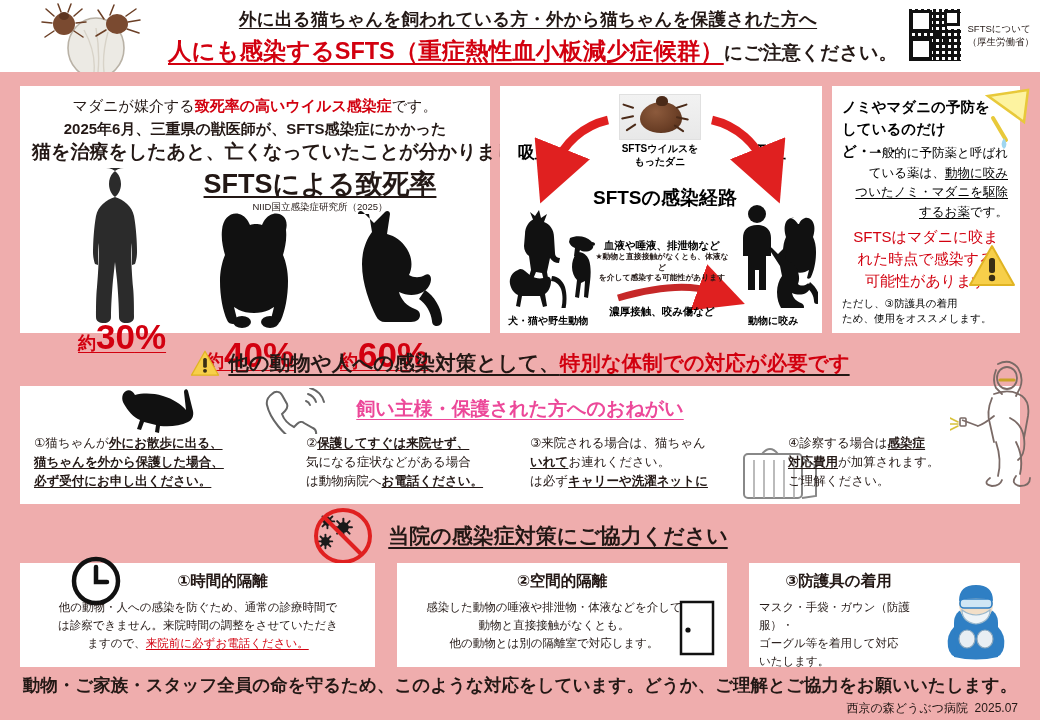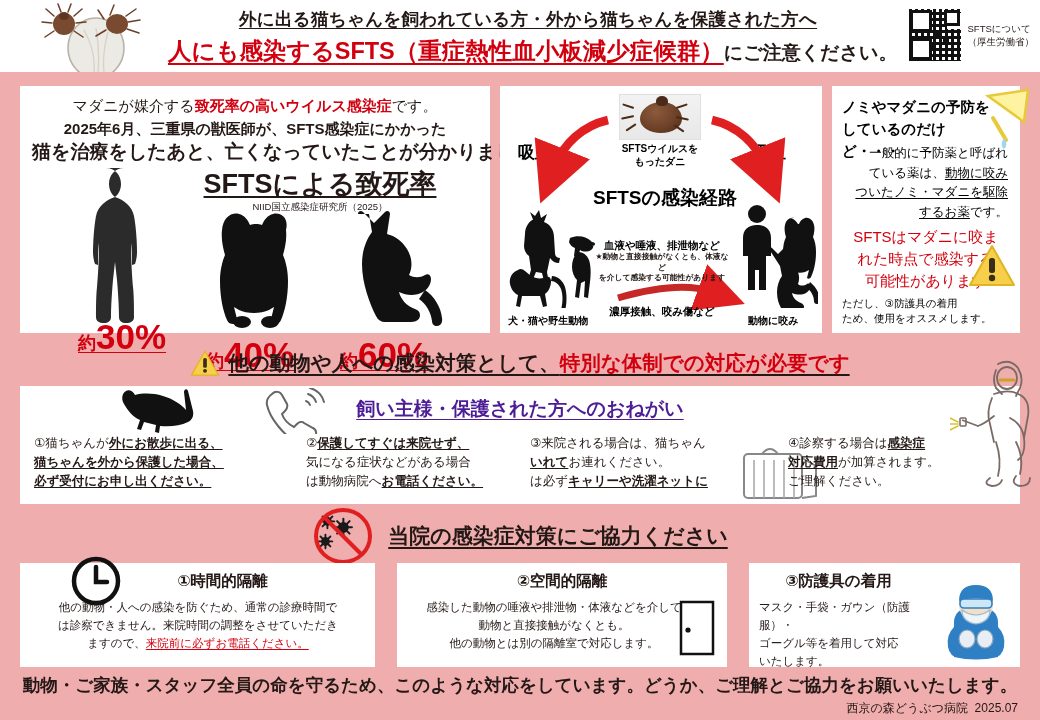--- a/index.html
+++ b/index.html
@@ -227,21 +227,21 @@
   }
   .banner1-txt {
     font-size: 20.5px; font-weight: bold; color: #231815;
     text-decoration: underline; text-underline-offset: 4px; white-space: nowrap;
   }
   .banner1-txt .red { color: #d2000f; }
 
   
   .req-title {
     position: absolute; left: 330px; top: 10px; width: 340px;
-    text-align: center; font-size: 19px; font-weight: bold; color: #4c1d95;
+    text-align: center; font-size: 19px; font-weight: bold; color: #ec4899;
     text-decoration: underline; text-underline-offset: 4px; white-space: nowrap;
   }
   .req-item {
     position: absolute; color: #231815; font-size: 12.5px; line-height: 19px;
   }
   .req-item u { text-decoration: underline; text-underline-offset: 2px; }
   .req-item b { font-weight: bold; }
   #req-1 { left: 14px;  top: 48px;  width: 268px; }
   #req-2 { left: 286px; top: 48px;  width: 222px; }
   #req-3 { left: 510px; top: 48px;  width: 238px; }

